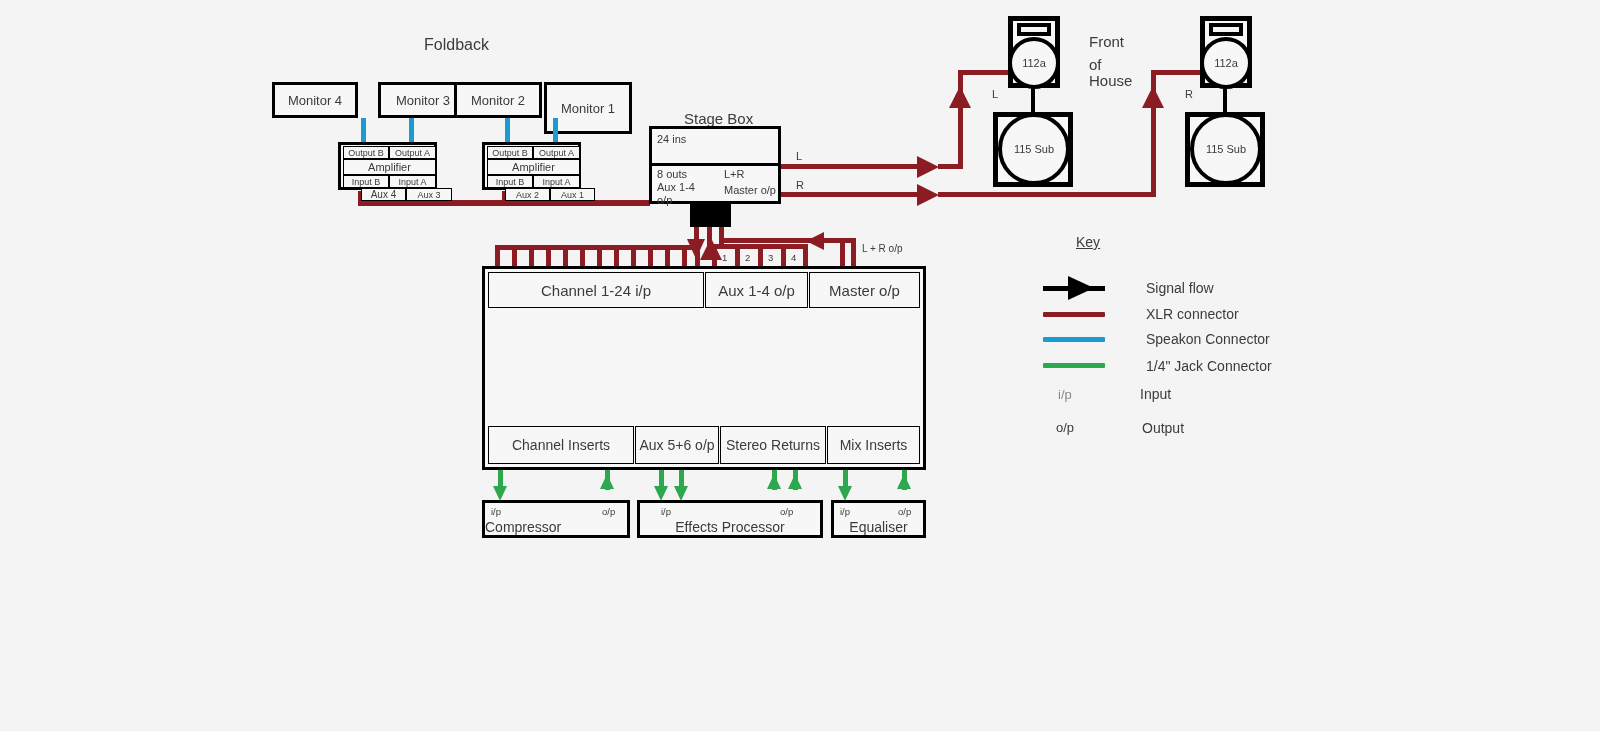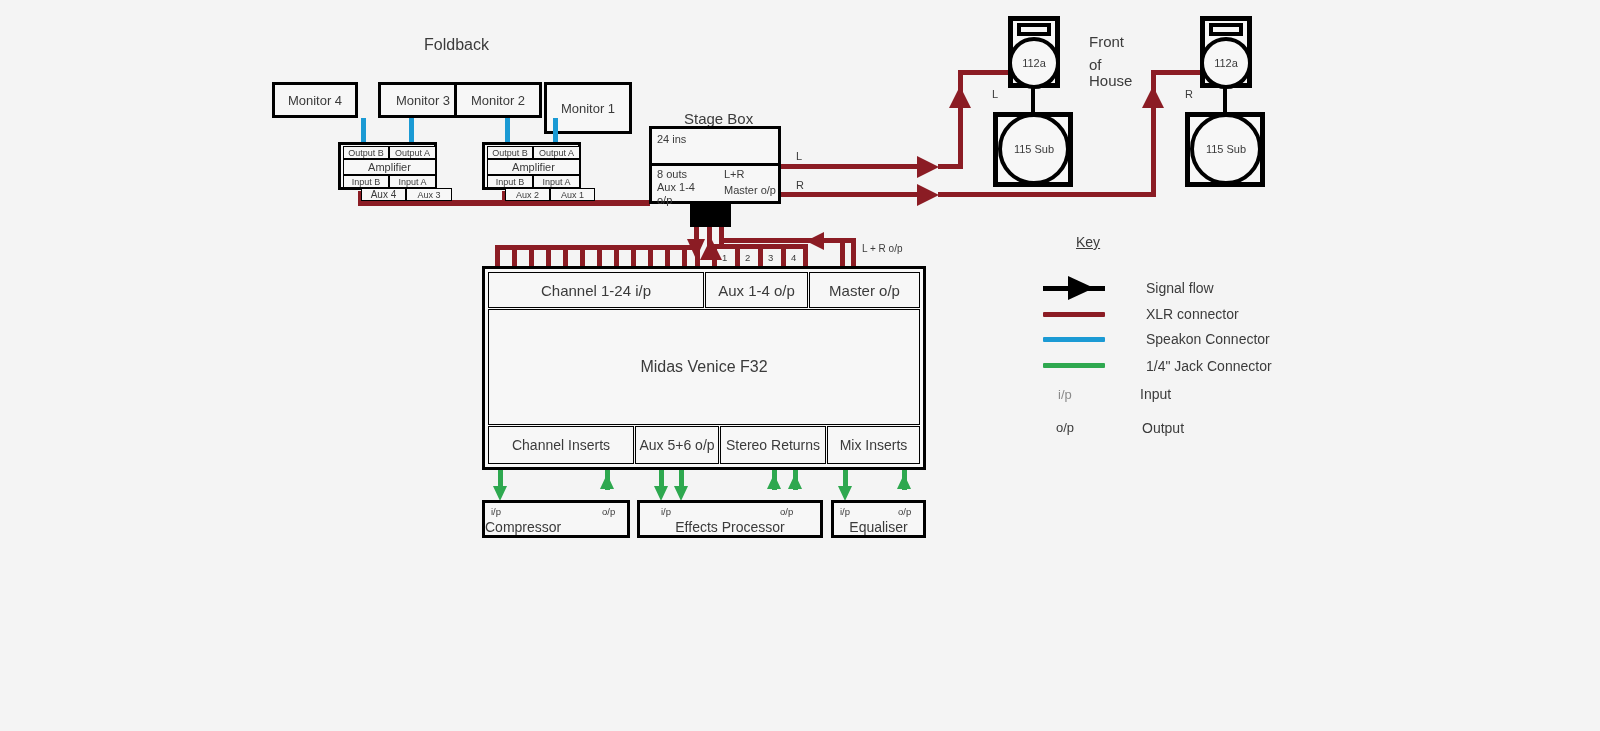--- a/index.html
+++ b/index.html
@@ -276,21 +276,20 @@
   <div class="xlr" style="left:724px; top:238px; width:106px; height:5px;"></div>
   <div class="arr arr-l-red" style="left:806px; top:232px;"></div>
   <div class="tiny" style="left:862px; top:243px; font-size:10px;">L + R o/p</div>
 
   <div class="box" style="left:482px; top:266px; width:444px; height:204px; display:block; padding:0;">
 
     <div class="thinbox" style="left:3px; top:3px; width:216px; height:36px; font-size:15px;">Channel 1-24 i/p</div>
     <div class="thinbox" style="left:220px; top:3px; width:103px; height:36px; font-size:15px;">Aux 1-4 o/p</div>
     <div class="thinbox" style="left:324px; top:3px; width:111px; height:36px; font-size:15px;">Master o/p</div>
 
-    <div class="thinbox" style="left:3px; top:40px; width:432px; height:116px; font-size:16px;">Midas Venice F32</div>
 
     <div class="thinbox" style="left:3px; top:157px; width:146px; height:38px; font-size:14px;">Channel Inserts</div>
     <div class="thinbox" style="left:150px; top:157px; width:84px; height:38px; font-size:14px;">Aux 5+6 o/p</div>
     <div class="thinbox" style="left:235px; top:157px; width:106px; height:38px; font-size:14px;">Stereo Returns</div>
     <div class="thinbox" style="left:342px; top:157px; width:93px; height:38px; font-size:14px;">Mix Inserts</div>
   </div>
 
   <div class="jack" style="left:498px; top:470px; width:5px; height:20px;"></div>
   <div class="arr arr-d-grn" style="left:493px; top:486px;"></div>
 

